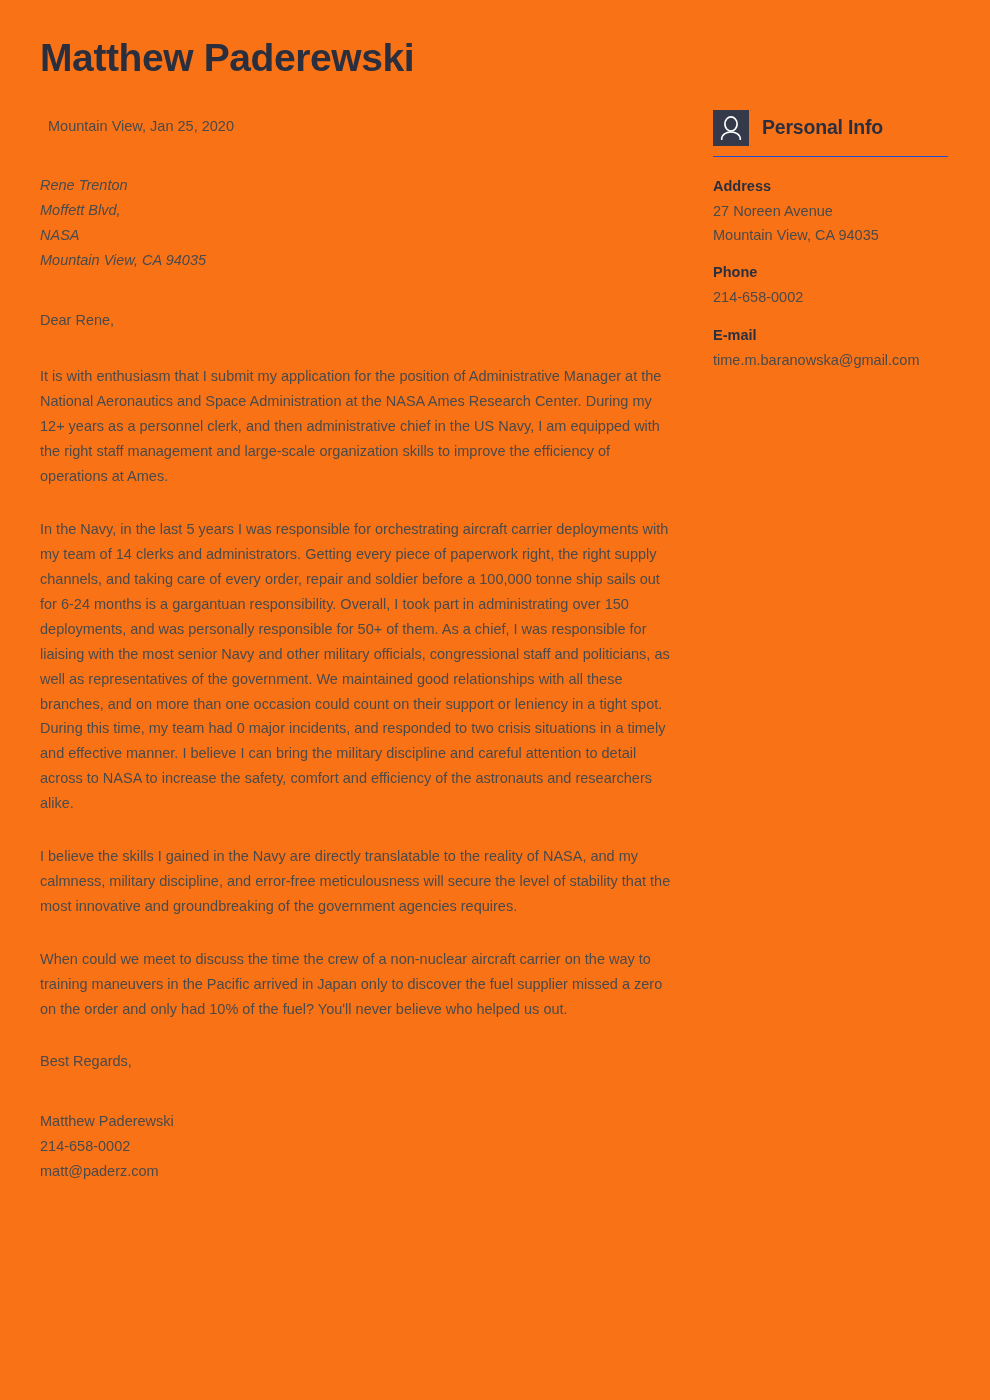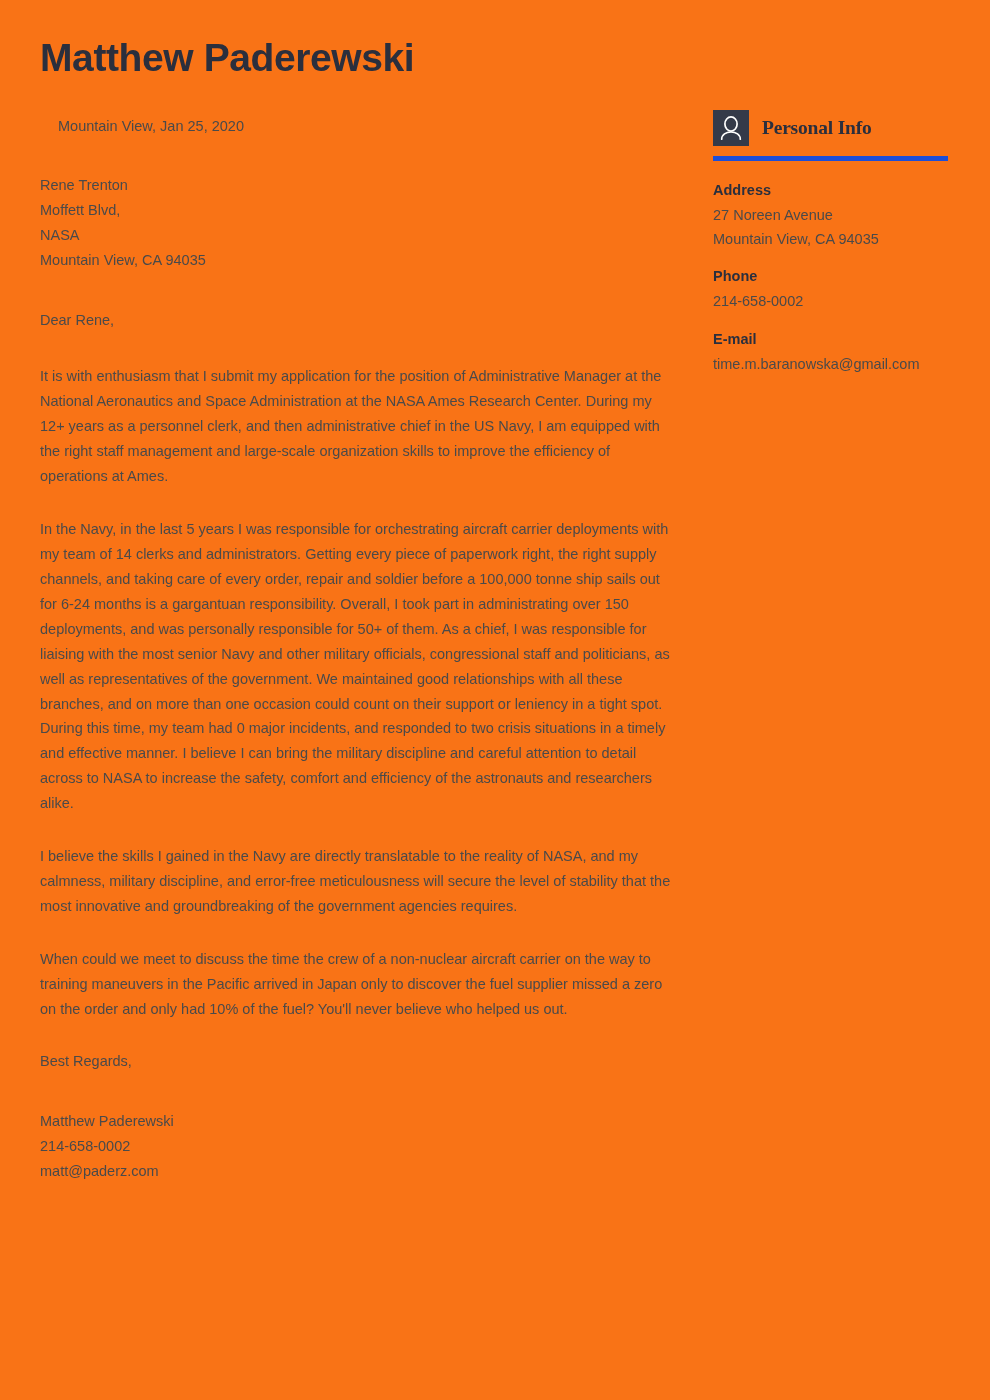--- a/index.html
+++ b/index.html
@@ -35,29 +35,29 @@
     line-height: 1.15;
     font-weight: 700;
     color: #2b2f3d;
     letter-spacing: -0.4px;
     margin: 0 0 34px 0;
   }
   .letter-meta {
     font-size: 14.5px;
     line-height: 1.55;
     color: #4a4a4a;
-    margin: 0 0 36px 18px;
+    margin: 0 0 36px 8px;
   }
   .address-block {
     font-size: 14.5px;
     line-height: 1.72;
     color: #4a4a4a;
     margin: 0 0 36px 0;
   }
-  .address-block .addr-line { display: block; }
+  .address-block .addr-line { display: block; font-style: italic; }
   .salutation {
     font-size: 14.5px;
     line-height: 1.6;
     color: #4a4a4a;
     margin: 0 0 32px 0;
   }
   .body-para {
     font-size: 14.5px;
     line-height: 1.72;
     color: #4a4a4a;
@@ -83,23 +83,22 @@
   .sidebar {
     flex: 1 1 auto;
     padding: 110px 42px 0 41px;
     box-sizing: border-box;
   }
   .sidebar-head {
     display: flex;
     align-items: center;
     gap: 13px;
     padding-bottom: 10px;
-    border-bottom: 5px solid #1d4ed8;
+    border-bottom: 1px solid #1d4ed8;
     margin-bottom: 18px;
-    font-family: Liberation Serif, serif;
   }
   .sidebar-icon {
     width: 36px;
     height: 36px;
     background: #343a49;
     display: flex;
     align-items: center;
     justify-content: center;
     flex: 0 0 auto;
   }

